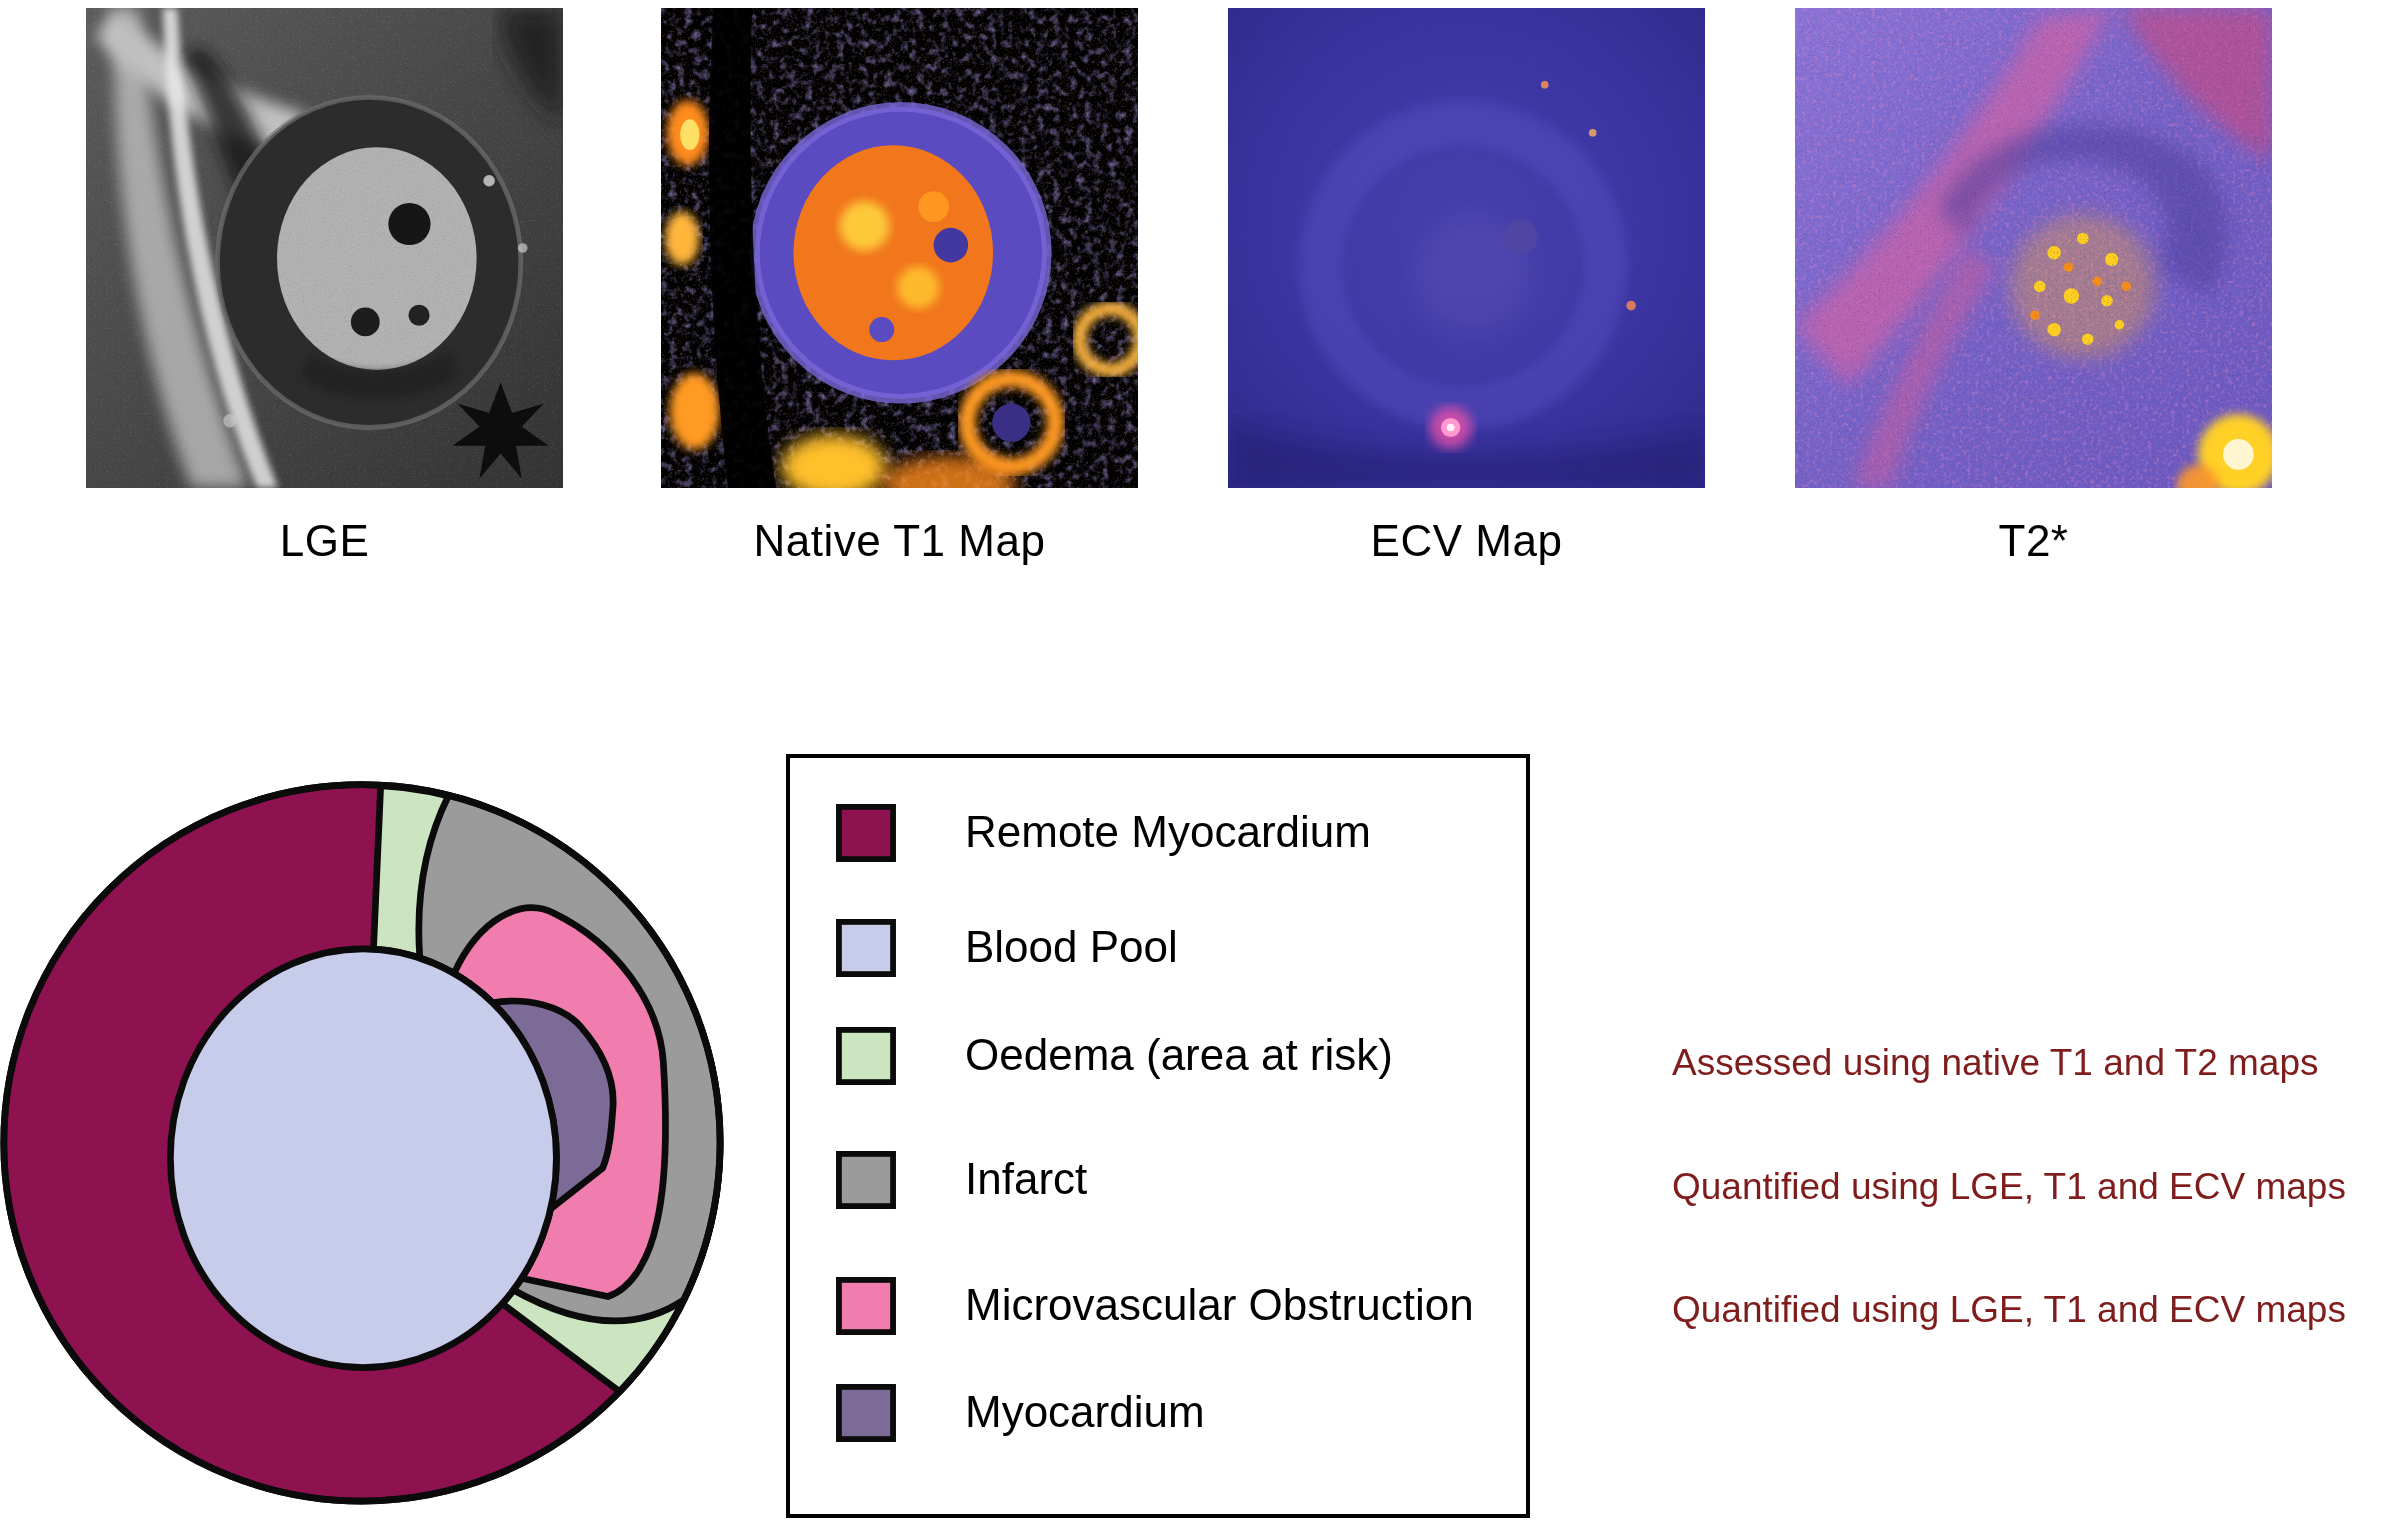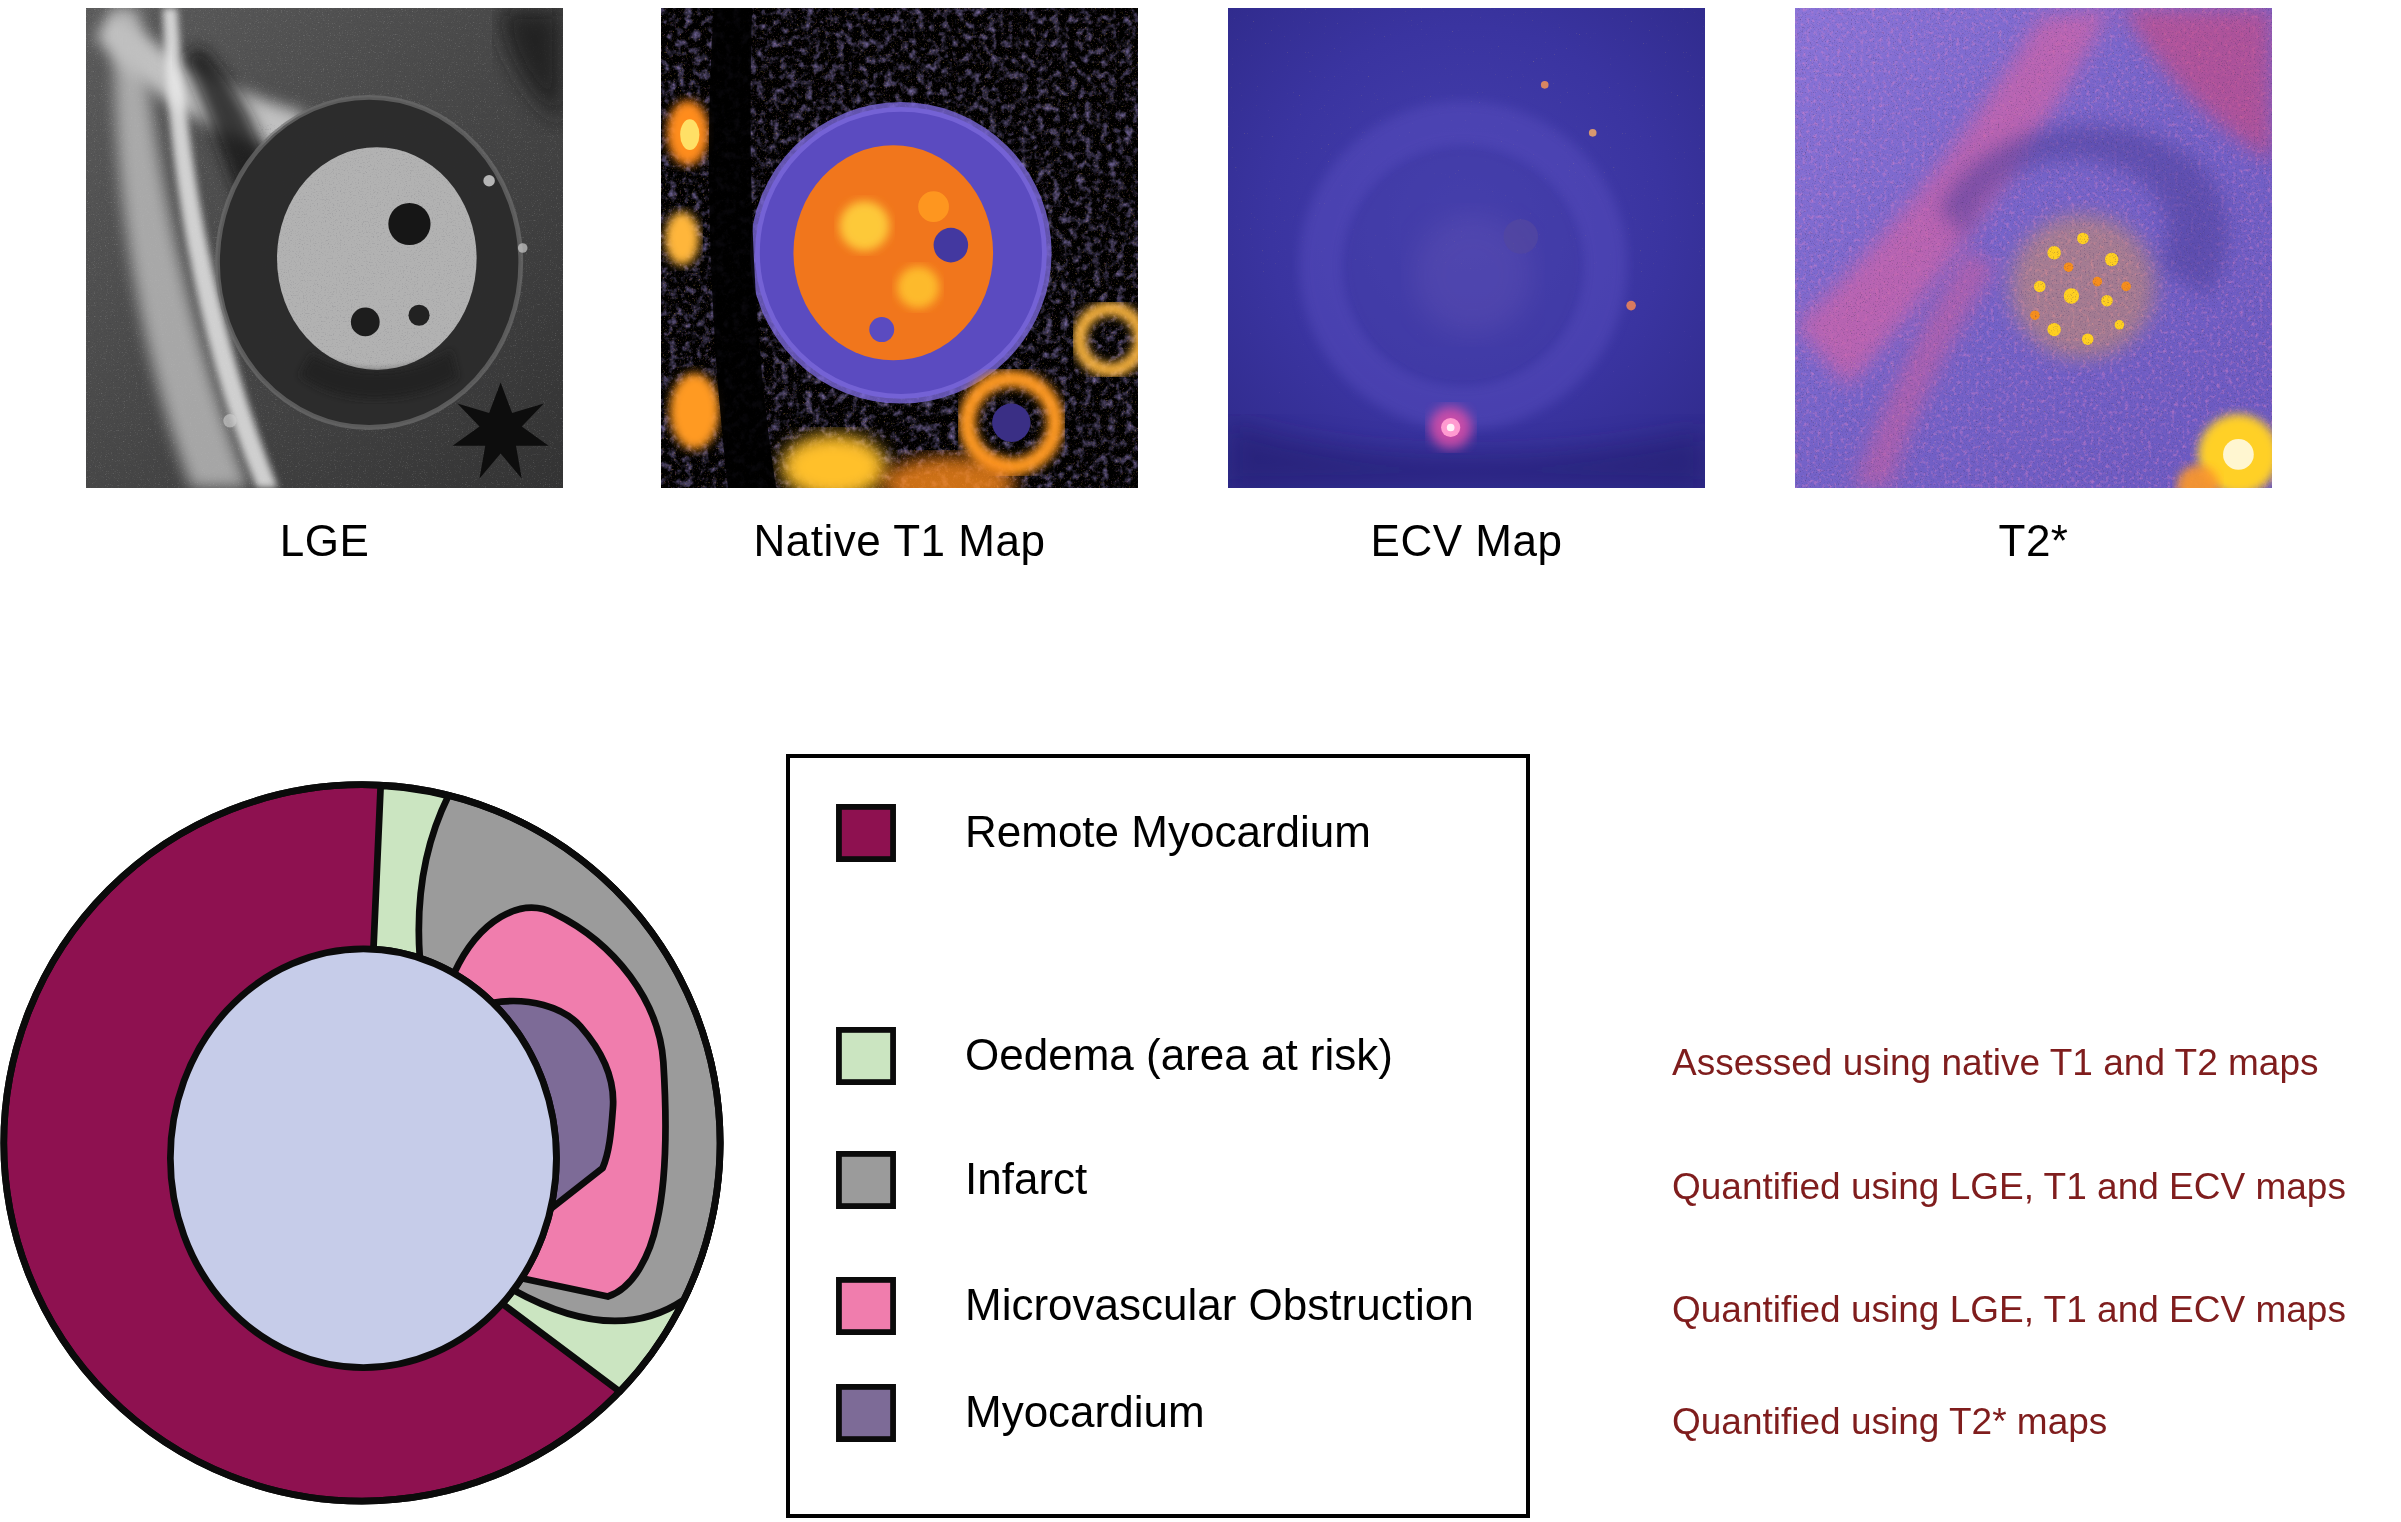--- a/index.html
+++ b/index.html
@@ -354,20 +354,26 @@
     </g>
   </svg>
 
   <div class="legend-box">
     <div class="legend-row" style="top:46px">
       <svg class="legend-swatch" viewBox="0 0 62 60">
         <rect x="3" y="3" width="56" height="54" stroke="#0B0B0B" stroke-width="6" fill="#8E1150"></rect>
       </svg>
       <span class="legend-label">Remote Myocardium</span>
     </div>
+    <div class="legend-row" style="top:161px">
+      <svg class="legend-swatch" viewBox="0 0 62 60">
+        <rect x="3" y="3" width="56" height="54" stroke="#0B0B0B" stroke-width="6" fill="#C6CCE9"></rect>
+      </svg>
+      <span class="legend-label">Blood Pool</span>
+    </div>
     <div class="legend-row" style="top:269px">
       <svg class="legend-swatch" viewBox="0 0 62 60">
         <rect x="3" y="3" width="56" height="54" stroke="#0B0B0B" stroke-width="6" fill="#CBE5C1"></rect>
       </svg>
       <span class="legend-label">Oedema (area at risk)</span>
     </div>
     <div class="legend-row" style="top:393px">
       <svg class="legend-swatch" viewBox="0 0 62 60">
         <rect x="3" y="3" width="56" height="54" stroke="#0B0B0B" stroke-width="6" fill="#9B9B9B"></rect>
       </svg>
@@ -383,16 +389,15 @@
       <svg class="legend-swatch" viewBox="0 0 62 60">
         <rect x="3" y="3" width="56" height="54" stroke="#0B0B0B" stroke-width="6" fill="#7D6B97"></rect>
       </svg>
       <span class="legend-label">Myocardium</span>
     </div>
   </div>
 
   <div class="annotation" style="top:1042px">Assessed using native T1 and T2 maps</div>
   <div class="annotation" style="top:1166px">Quantified using LGE, T1 and ECV maps</div>
   <div class="annotation" style="top:1289px">Quantified using LGE, T1 and ECV maps</div>
-  <div class="annotation" style="top:1401px">Quantified using T2* maps</div>
 
 </div>
 
 
 </body></html>

